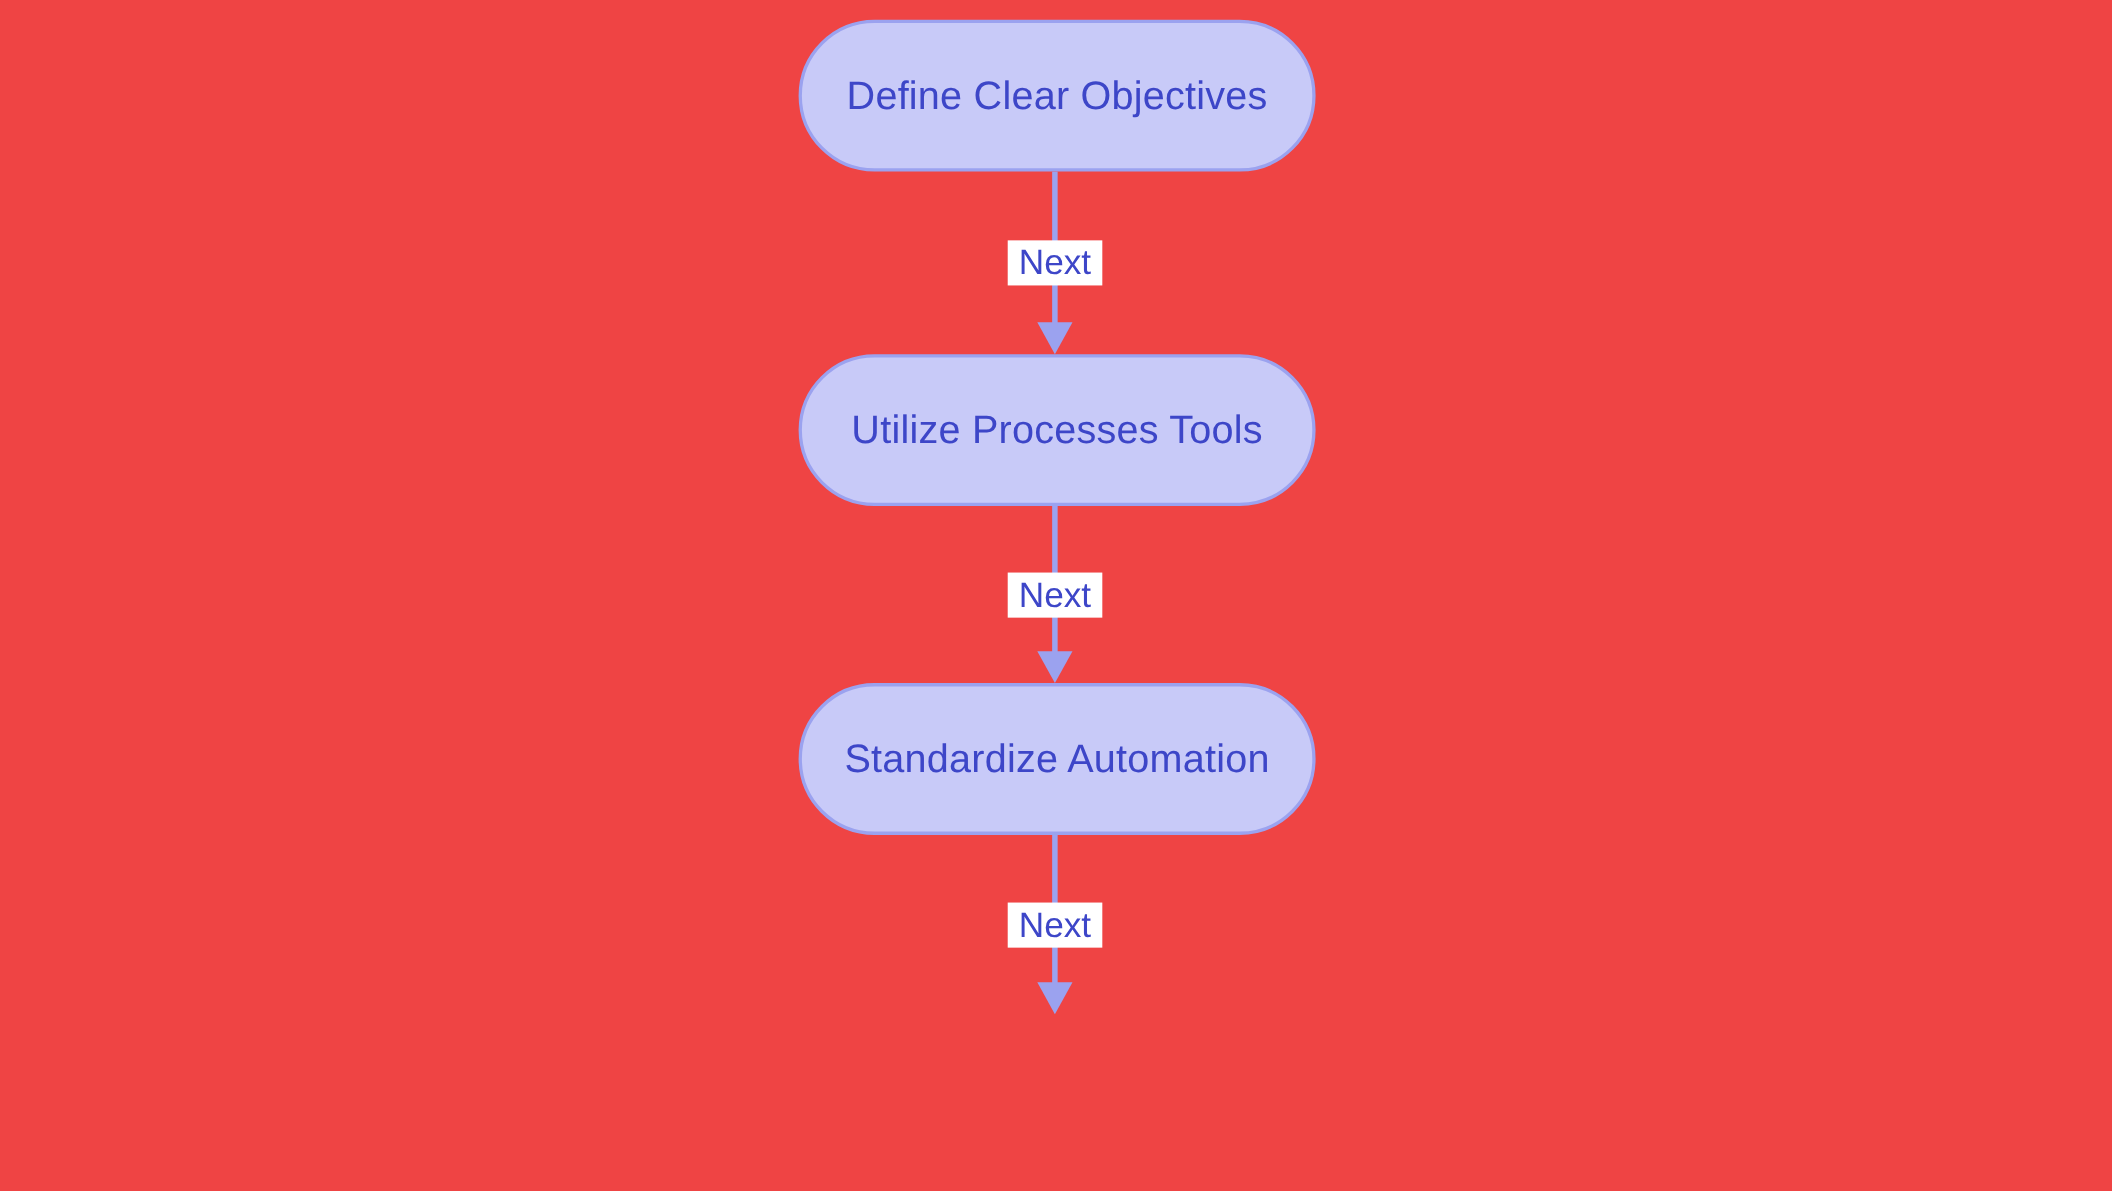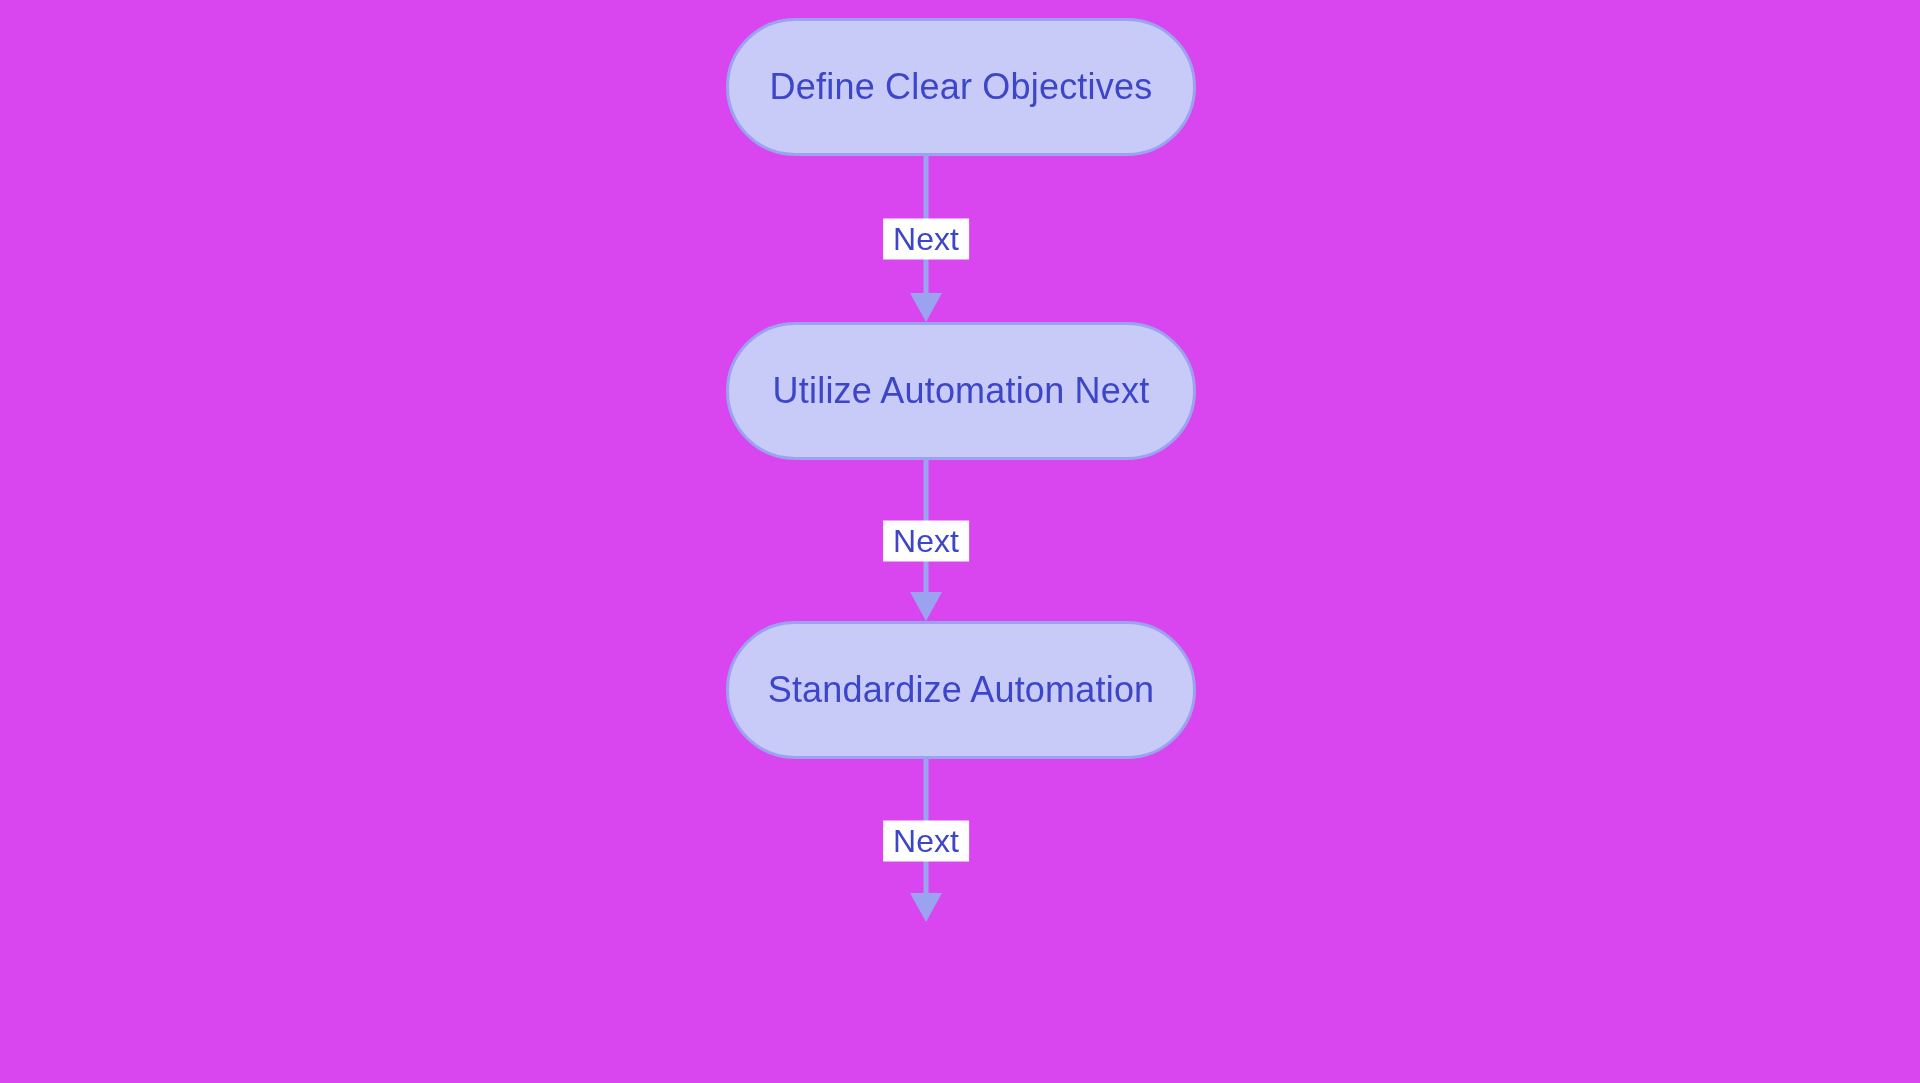--- a/index.html
+++ b/index.html
@@ -10,21 +10,21 @@
     width: 1920px;
     height: 1083px;
     background: #ffffff;
     font-family: "Liberation Sans", sans-serif;
     overflow: hidden;
   }
   .canvas {
     position: relative;
     width: 1920px;
     height: 1083px;
-    background: #d946ef;
+    background: #ef4444;
   }
   .node {
     position: absolute;
     box-sizing: border-box;
     height: 138px;
     background: var(--node-fill, #c8caf8);
     border: 3px solid var(--node-border, #9ba2ef);
     border-radius: 69px;
     display: flex;
     align-items: center;
@@ -36,21 +36,21 @@
     color: var(--node-text, #3d46c8);
     white-space: nowrap;
   }
   .n1 { left: 726px; top: 18px;  width: 470px; }
   .n2 { left: 726px; top: 322px; width: 470px; }
   .n3 { left: 726px; top: 621px; width: 470px; }
   .n4 { left: 680px; top: 922px; width: 562px; }
 
   .connector {
     position: absolute;
-    left: 826px;
+    left: 859px;
     width: 200px;
   }
   .c1 { top: 156px; height: 166px; }
   .c2 { top: 460px; height: 161px; }
   .c3 { top: 759px; height: 163px; }
 
   .vline {
     position: absolute;
     left: 50%;
     transform: translateX(-50%);
@@ -91,21 +91,21 @@
     <span class="node-label">Define Clear Objectives</span>
   </div>
 
   <div class="connector c1">
     <div class="vline"></div>
     <div class="arrowhead"></div>
     <span class="edge-label">Next</span>
   </div>
 
   <div class="node n2">
-    <span class="node-label">Utilize Automation Next</span>
+    <span class="node-label">Utilize Processes Tools</span>
   </div>
 
   <div class="connector c2">
     <div class="vline"></div>
     <div class="arrowhead"></div>
     <span class="edge-label">Next</span>
   </div>
 
   <div class="node n3">
     <span class="node-label">Standardize Automation</span>

